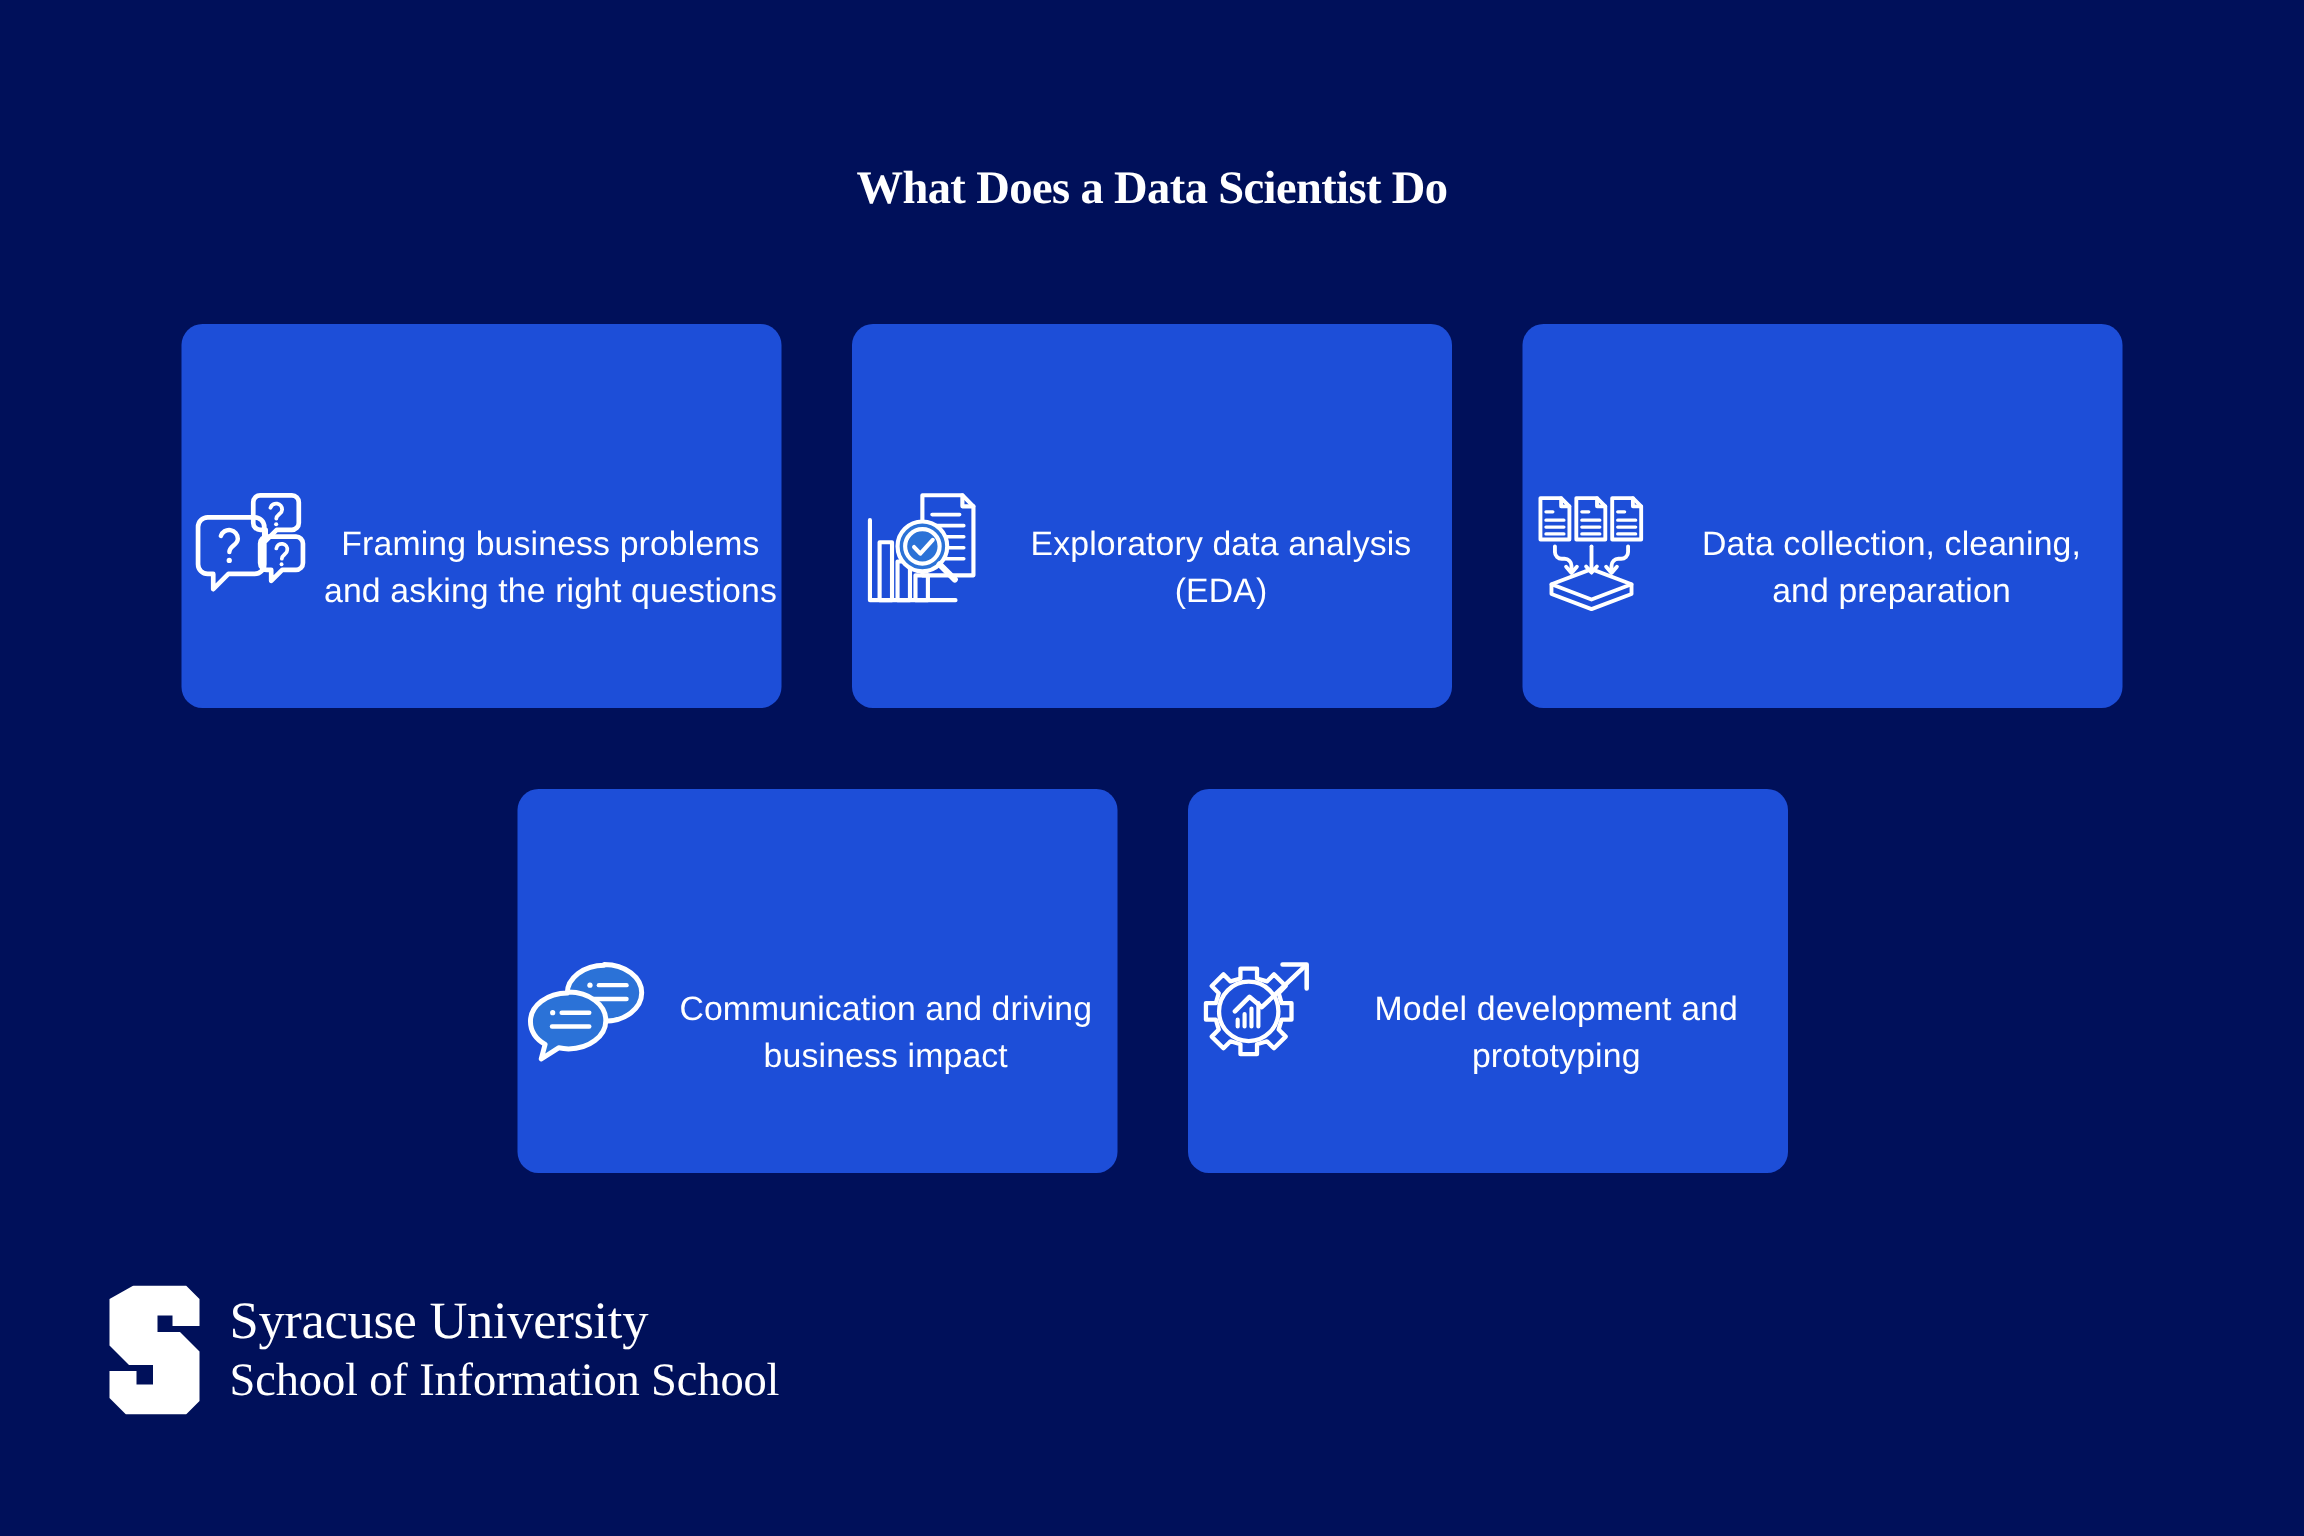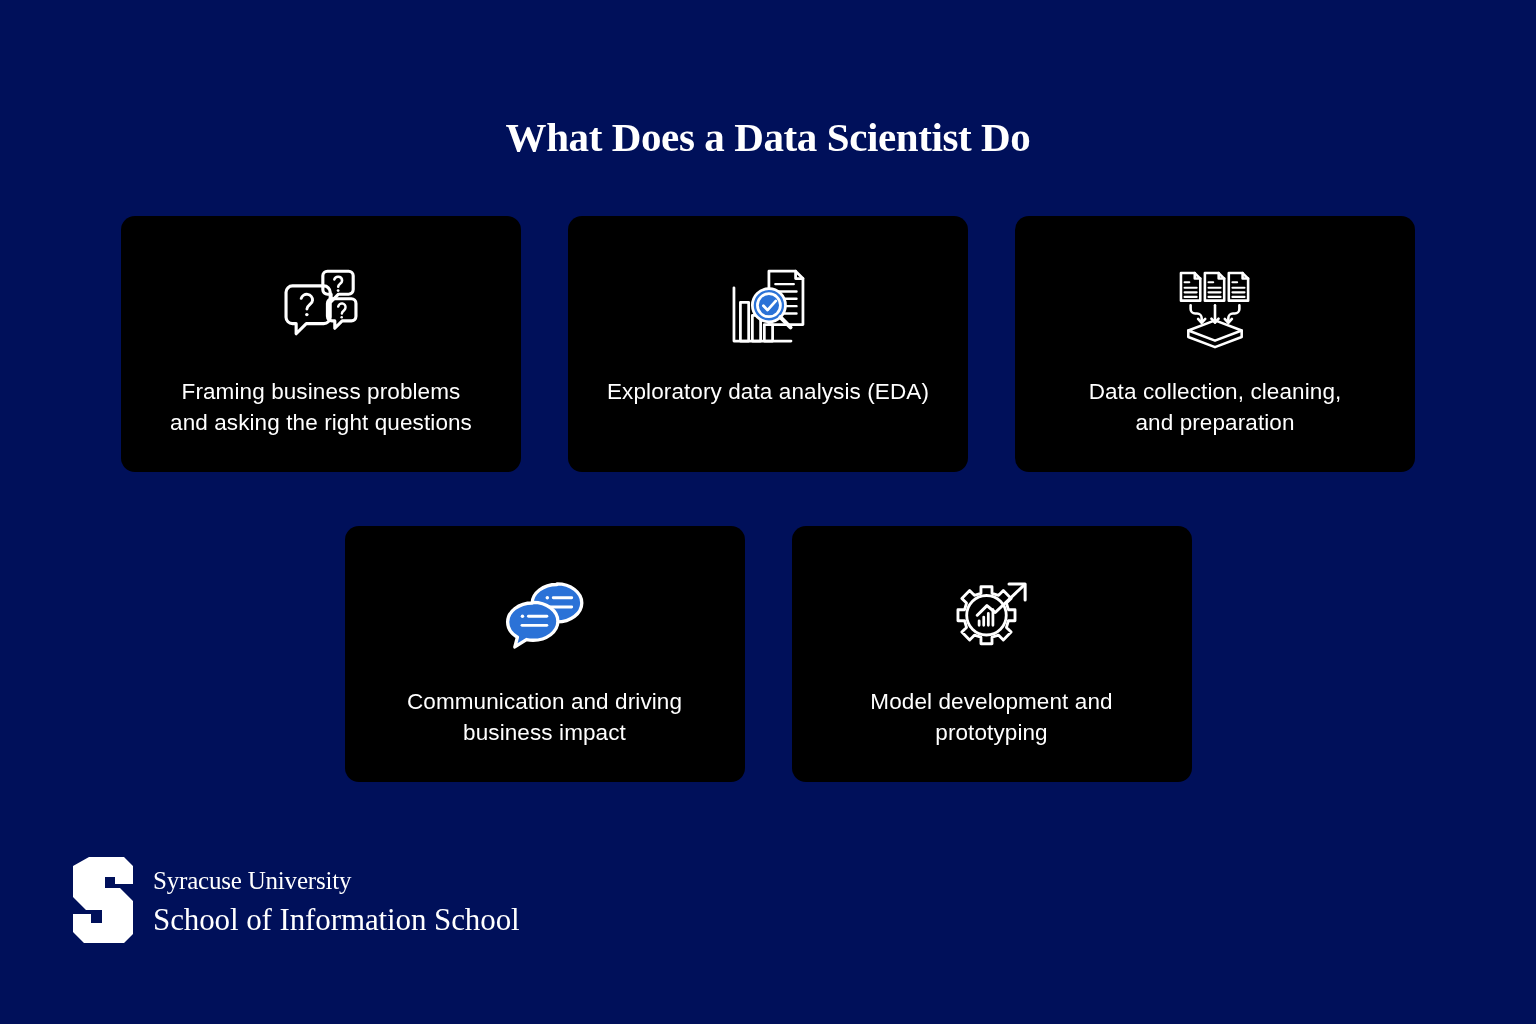--- a/index.html
+++ b/index.html
@@ -15,45 +15,45 @@
     position: relative;
   }
   #page-title {
     position: absolute;
     top: 86px;
     left: 0;
     width: 1536px;
     text-align: center;
     font-family: "Liberation Serif", serif;
     font-weight: bold;
-    font-size: 41px;
+    font-size: 31px;
     letter-spacing: -0.4px;
     color: #ffffff;
   }
   .card-grid {
     position: absolute;
     top: 216px;
     left: 0;
     width: 1536px;
   }
   .card-row {
     display: flex;
     justify-content: center;
     gap: 47px;
   }
   .card-row.row-2 {
     margin-top: 54px;
   }
   .card {
     width: 400px;
     height: 256px;
-    background: #000000;
+    background: #1d4ed8;
     border-radius: 14px;
     display: flex;
-    flex-direction: column;
+    flex-direction: row;
     align-items: center;
     box-sizing: border-box;
     padding-top: 46px;
   }
   .card-icon {
     width: 92px;
     height: 92px;
     display: flex;
     align-items: center;
     justify-content: center;
@@ -88,21 +88,21 @@
     height: 86px;
     display: block;
   }
   .logo-text {
     display: flex;
     flex-direction: column;
     justify-content: center;
   }
   .logo-line1 {
     font-family: "Liberation Serif", serif;
-    font-size: 25px;
+    font-size: 35px;
     color: #ffffff;
     line-height: 40px;
     letter-spacing: -0.2px;
   }
   .logo-line2 {
     font-family: "Liberation Serif", serif;
     font-size: 31px;
     color: #ffffff;
     line-height: 38px;
     letter-spacing: -0.1px;

